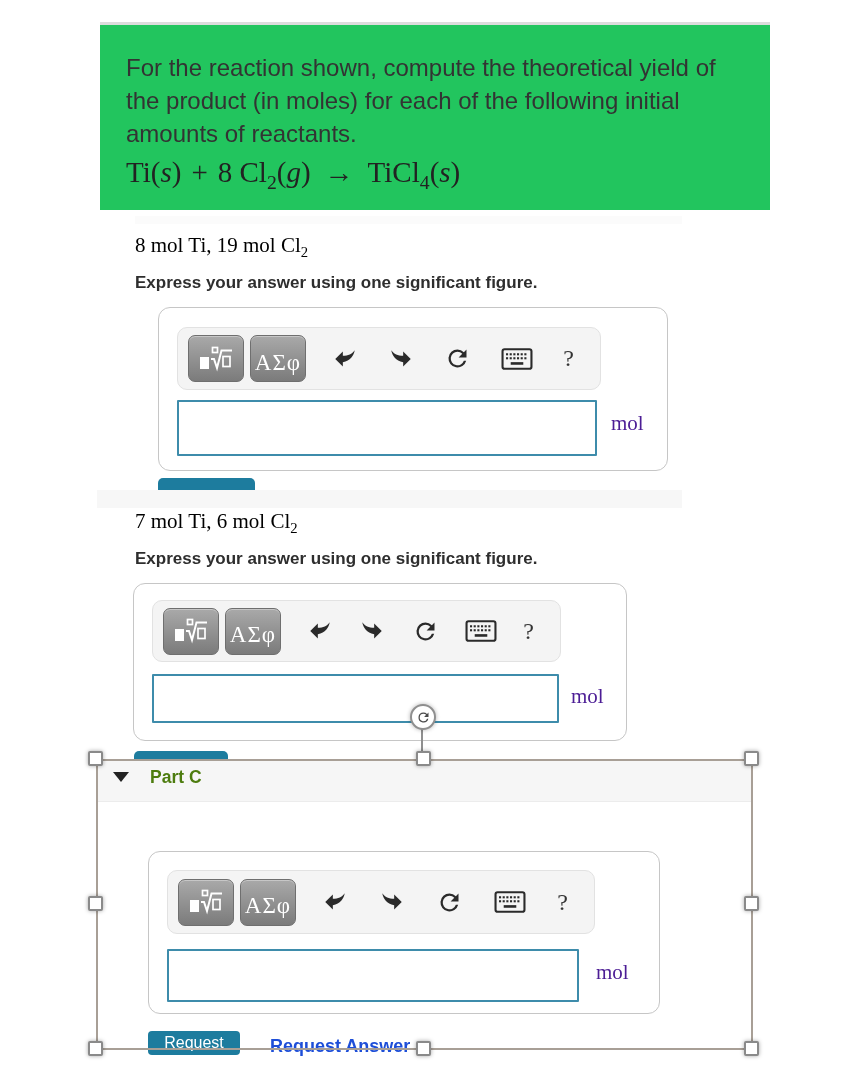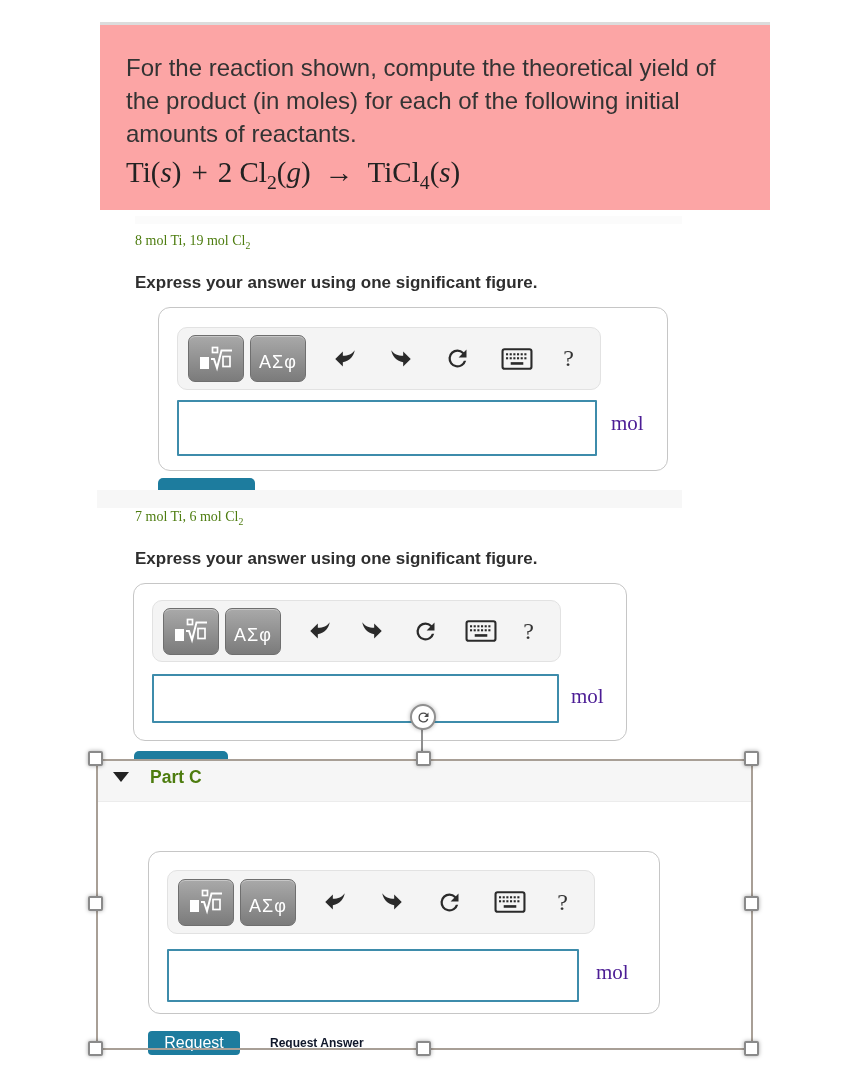--- a/index.html
+++ b/index.html
@@ -1,41 +1,41 @@
 <!DOCTYPE html>
 <html><head>
 <meta charset="utf-8">
 <style>
   * { margin:0; padding:0; box-sizing:border-box; }
   body { background:#fff; font-family:"Liberation Sans", sans-serif; }
   #canvas { position:relative; width:868px; height:1082px; background:#fff; overflow:hidden; }
 
   
   .intro-topline { position:absolute; left:100px; top:22px; width:670px; height:3px; background:#dcdcdc; }
-  .intro { position:absolute; left:100px; top:25px; width:670px; height:185px; background:#fca5a5; padding:27px 28px 0 26px; }
+  .intro { position:absolute; left:100px; top:25px; width:670px; height:185px; background:#22c55e; padding:27px 28px 0 26px; }
   .intro-text { font-size:24px; line-height:1.37; color:#333; }
   .equation { margin-top:5px; font-family:"Liberation Serif", serif; font-size:29px; color:#222; }
   .equation i { font-style:italic; }
   .equation sub { font-size:68%; }
   .eq-plus { margin:0 10px; }
   .eq-arrow { margin:0 14px; }
 
   .faint-band { position:absolute; left:135px; top:216px; width:547px; height:8px; background:#fbfbfb; }
 
   
-  .qty { position:absolute; font-family:"Liberation Serif", serif; font-size:14px; color:#4d7c0f; }
+  .qty { position:absolute; font-family:"Liberation Serif", serif; font-size:21px; color:#000000; }
   .qty sub { font-size:70%; }
   .express { position:absolute; font-size:17px; font-weight:bold; color:#2e2e2e; }
   .ansbox { position:absolute; background:#fff; border:1px solid #c6c6c6; border-radius:12px; }
   .mtb { position:absolute; background:#f4f4f4; border:1px solid #e2e2e2; border-radius:10px; display:flex; align-items:center; padding:0 26px 0 10px; }
   .gbtn { width:56px; height:47px; border:1px solid #6f6f6f; border-radius:7px;
           background:linear-gradient(#a9a9a9,#7b7b7b); margin-right:6px; flex:0 0 auto;
           display:flex; align-items:center; justify-content:center;
           box-shadow:inset 0 1px 0 rgba(255,255,255,.35); cursor:pointer; }
-  .gbtn .greek { font-family:Liberation Sans, sans-serif; font-size:18px; color:#fff; letter-spacing:1px;margin-top:8px; }
+  .gbtn .greek { font-family:Liberation Serif, serif; font-size:23px; color:#fff; letter-spacing:1px;margin-top:8px; }
   .tools { flex:1; display:flex; justify-content:space-between; align-items:center; margin-left:20px; }
   .tools .tbtn { display:flex; align-items:center; justify-content:center; cursor:pointer; }
   .tools svg { fill:#2a2a2a; }
   .help { font-family:"Liberation Serif", serif; font-size:24px; color:#333; }
   .mathin { position:absolute; border:2px solid #3e8cab; border-radius:1px; background:#fff; font-size:20px; padding:0 8px; outline:none; }
   .unit { position:absolute; font-family:"Liberation Serif", serif; font-size:21px; color:#4c1d95; }
   .stub { position:absolute; background:#1d7c9e; border:none; border-radius:5px 5px 0 0; cursor:pointer; }
 
   .band { position:absolute; left:97px; top:490px; width:585px; height:18px; background:#f7f7f7; }
 
@@ -49,31 +49,31 @@
   .rot-circle svg { fill:#4a4a4a; }
 
   
   .pc-header { position:absolute; left:98px; top:761px; width:653px; height:41px; background:#f6f6f6; border-bottom:1px solid #ececec; }
   .caret { position:absolute; left:113px; top:772px; width:0; height:0;
            border-left:8px solid transparent; border-right:8px solid transparent; border-top:10px solid #222; cursor:pointer; }
   .pc-label { position:absolute; left:150px; top:767px; font-size:17.5px; font-weight:bold; color:#4d7c0f; }
 
   .submit-btn { position:absolute; left:148px; top:1031px; width:92px; height:24px; background:#1d7c9e; color:#fff;
                 border:none; border-radius:4px; font-size:16px; font-family:"Liberation Sans", sans-serif; cursor:pointer; z-index:5; }
-  .request-link { position:absolute; left:270px; top:1036px; font-size:12px; font-weight:bold; color:#0f172a; text-decoration:none; z-index:5; cursor:pointer; }
+  .request-link { position:absolute; left:270px; top:1036px; font-size:18px; font-weight:bold; color:#1d4ed8; text-decoration:none; z-index:5; cursor:pointer; }
 </style>
 </head>
 <body>
 
 <div id="canvas">
 
   <div class="intro-topline"></div>
   <div class="intro">
     <div class="intro-text">For the reaction shown, compute the theoretical yield of the product (in moles) for each of the following initial amounts of reactants.</div>
-    <div class="equation"><span>Ti(</span><i>s</i><span>)</span><span class="eq-plus">+</span><span>2 Cl</span><sub>2</sub><span>(</span><i>g</i><span>)</span><span class="eq-arrow">→</span><span>TiCl</span><sub>4</sub><span>(</span><i>s</i><span>)</span></div>
+    <div class="equation"><span>Ti(</span><i>s</i><span>)</span><span class="eq-plus">+</span><span>8 Cl</span><sub>2</sub><span>(</span><i>g</i><span>)</span><span class="eq-arrow">→</span><span>TiCl</span><sub>4</sub><span>(</span><i>s</i><span>)</span></div>
   </div>
 
   <div class="faint-band"></div>
 
   <div class="qty" style="left:135px; top:233px;"><span>8 mol Ti, 19 mol Cl</span><sub>2</sub></div>
   <div class="express" style="left:135px; top:273px;">Express your answer using one significant figure.</div>
 
   <div class="ansbox" style="left:158px; top:307px; width:510px; height:164px;">
     <div class="mtb" style="left:18px; top:19px; width:424px; height:63px;">
       <div class="gbtn">

